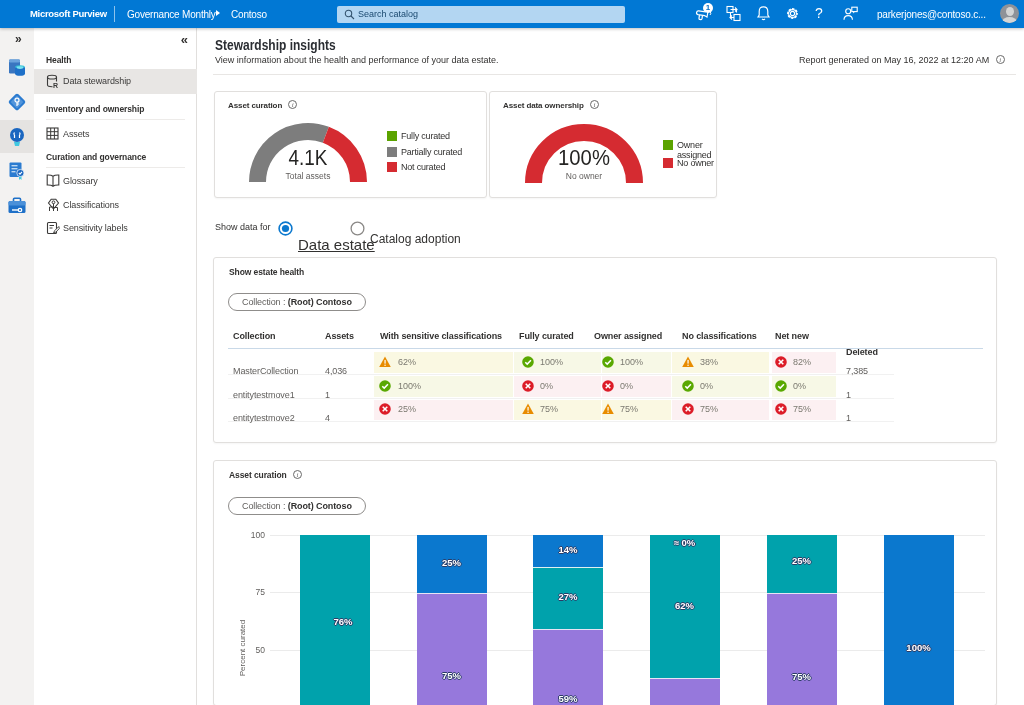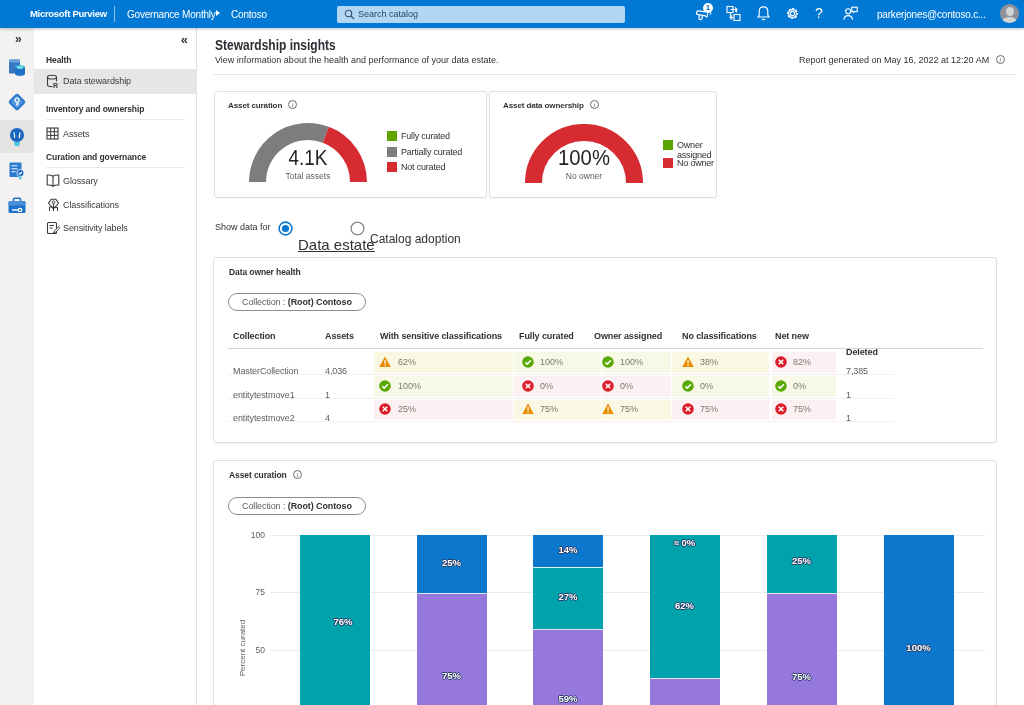--- a/index.html
+++ b/index.html
@@ -276,21 +276,21 @@
     <circle cx="7.5" cy="7.5" r="6.4" fill="none" stroke="#0b78ce" stroke-width="1.6"></circle>
     <circle cx="7.5" cy="7.5" r="3.6" fill="#0b78ce"></circle>
   </svg>
   <div class="abs" style="left:101px;top:208px;font-size:15px;color:#323130;text-decoration:underline;">Data estate</div>
   <svg class="abs" style="left:153px;top:193px;" width="15" height="15" viewBox="0 0 15 15">
     <circle cx="7.5" cy="7.5" r="6.4" fill="none" stroke="#8a8886" stroke-width="1.3"></circle>
   </svg>
   <div class="abs" style="left:173px;top:204px;font-size:12px;color:#323130;">Catalog adoption</div>
 
   <div class="panel" style="top:229px;height:186px;">
-    <div class="paneltitle" style="top:9px;">Data owner health</div>
+    <div class="paneltitle" style="top:9px;">Show estate health</div>
     <div class="pill" style="top:35px;">Collection : <b>(Root) Contoso</b></div>
 
     <div class="th" style="left:19px;top:73px;">Collection</div>
     <div class="th" style="left:111px;top:73px;">Assets</div>
     <div class="th" style="left:166px;top:73px;">With sensitive classifications</div>
     <div class="th" style="left:305px;top:73px;">Fully curated</div>
     <div class="th" style="left:380px;top:73px;">Owner assigned</div>
     <div class="th" style="left:468px;top:73px;">No classifications</div>
     <div class="th" style="left:561px;top:73px;">Net new</div>
     <div class="th" style="left:632px;top:89px;">Deleted</div>

